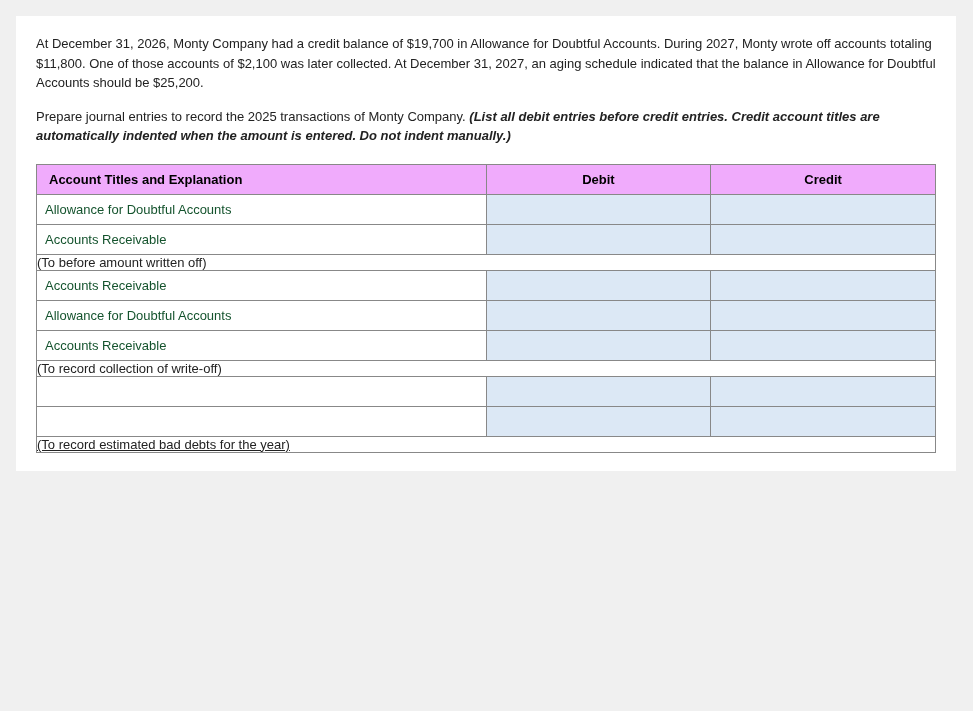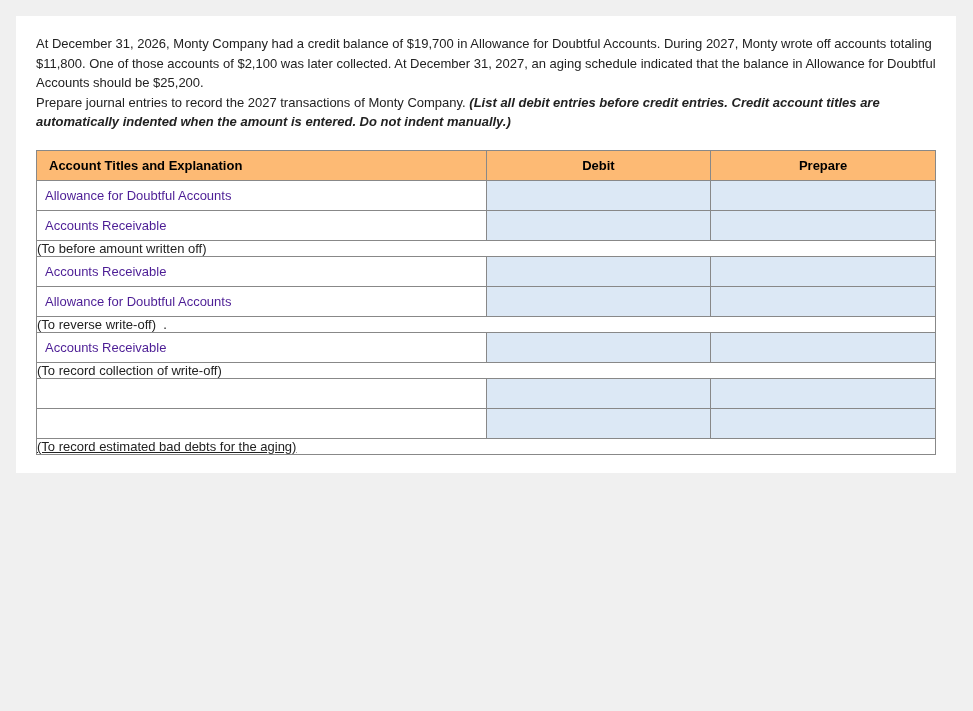--- a/index.html
+++ b/index.html
@@ -20,20 +20,21 @@
     .page-container {
       background: #ffffff;
       padding: 18px 20px;
       max-width: 940px;
     }
 
     .intro-text {
       font-size: 13px;
       line-height: 1.5;
       color: #222;
+      margin-bottom: 14px;
     }
 
     .instruction-text {
       font-size: 13px;
       line-height: 1.5;
       color: #222;
       margin-bottom: 18px;
     }
 
     .instruction-text .italic-bold {
@@ -41,21 +42,21 @@
       font-weight: bold;
     }
 
     .journal-table {
       width: 100%;
       border-collapse: collapse;
       border: 1px solid #888;
     }
 
     .journal-table thead tr th {
-      background: #fdba74;
+      background: #f0abfc;
       border: 1px solid #888;
       padding: 7px 12px;
       text-align: left;
       font-weight: bold;
       font-size: 13px;
     }
 
     .journal-table thead tr th.center {
       text-align: center;
     }
@@ -70,21 +71,21 @@
       padding: 0;
     }
 
     .account-input {
       width: 100%;
       border: none;
       outline: none;
       padding: 7px 8px;
       font-size: 13px;
       background: #ffffff;
-      color: #4c1d95;
+      color: #14532d;
     }
 
     .debit-input,
     .credit-input {
       width: 100%;
       border: none;
       outline: none;
       padding: 7px 8px;
       font-size: 13px;
       background: #dce8f5;
@@ -125,29 +126,29 @@
     }
   </style>
 </head>
 <body>
 
 <div class="page-container">
 
   <p class="intro-text">At December 31, 2026, Monty Company had a credit balance of $19,700 in Allowance for Doubtful Accounts. During 2027, Monty wrote off accounts totaling $11,800. One of those accounts of $2,100 was later collected. At December 31, 2027, an aging schedule indicated that the balance in Allowance for Doubtful Accounts should be $25,200.</p>
 
   <p class="instruction-text">
-    <span>Prepare journal entries to record the 2027 transactions of Monty Company. </span><span class="italic-bold">(List all debit entries before credit entries. Credit account titles are automatically indented when the amount is entered. Do not indent manually.)</span>
+    <span>Prepare journal entries to record the 2025 transactions of Monty Company. </span><span class="italic-bold">(List all debit entries before credit entries. Credit account titles are automatically indented when the amount is entered. Do not indent manually.)</span>
   </p>
 
   <table class="journal-table">
     <thead>
       <tr>
         <th style="width:50%;">Account Titles and Explanation</th>
         <th class="center" style="width:25%;">Debit</th>
-        <th class="center" style="width:25%;">Prepare</th>
+        <th class="center" style="width:25%;">Credit</th>
       </tr>
     </thead>
     <tbody>
 
       <tr>
         <td class="account-cell">
           <input class="account-input" type="text" value="Allowance for Doubtful Accounts" style="">
         </td>
         <td class="debit-cell">
           <input class="debit-input" type="text" value="" style="">
@@ -190,23 +191,20 @@
           <input class="account-input" type="text" value="Allowance for Doubtful Accounts" style="">
         </td>
         <td class="debit-cell">
           <input class="debit-input" type="text" value="" style="">
         </td>
         <td class="debit-cell">
           <input class="credit-input" type="text" value="" style="">
         </td>
       </tr>
 
-      <tr class="note-row">
-        <td colspan="3" class="note-text">(To reverse write-off) &nbsp;.</td>
-      </tr>
 
 
       <tr>
         <td class="account-cell">
           <input class="account-input" type="text" value="Accounts Receivable" style="">
         </td>
         <td class="debit-cell">
           <input class="debit-input" type="text" value="" style="">
         </td>
         <td class="debit-cell">
@@ -237,20 +235,20 @@
         <td class="debit-cell">
           <input class="debit-input" type="text" value="" style="">
         </td>
         <td class="debit-cell">
           <input class="credit-input" type="text" value="" style="">
         </td>
       </tr>
 
       <tr class="note-row">
         <td colspan="3" class="note-text">
-          <span class="underlined-note">(To record estimated bad debts for the aging)</span>
+          <span class="underlined-note">(To record estimated bad debts for the year)</span>
         </td>
       </tr>
 
     </tbody>
   </table>
 
 </div>
 
 </body></html>

